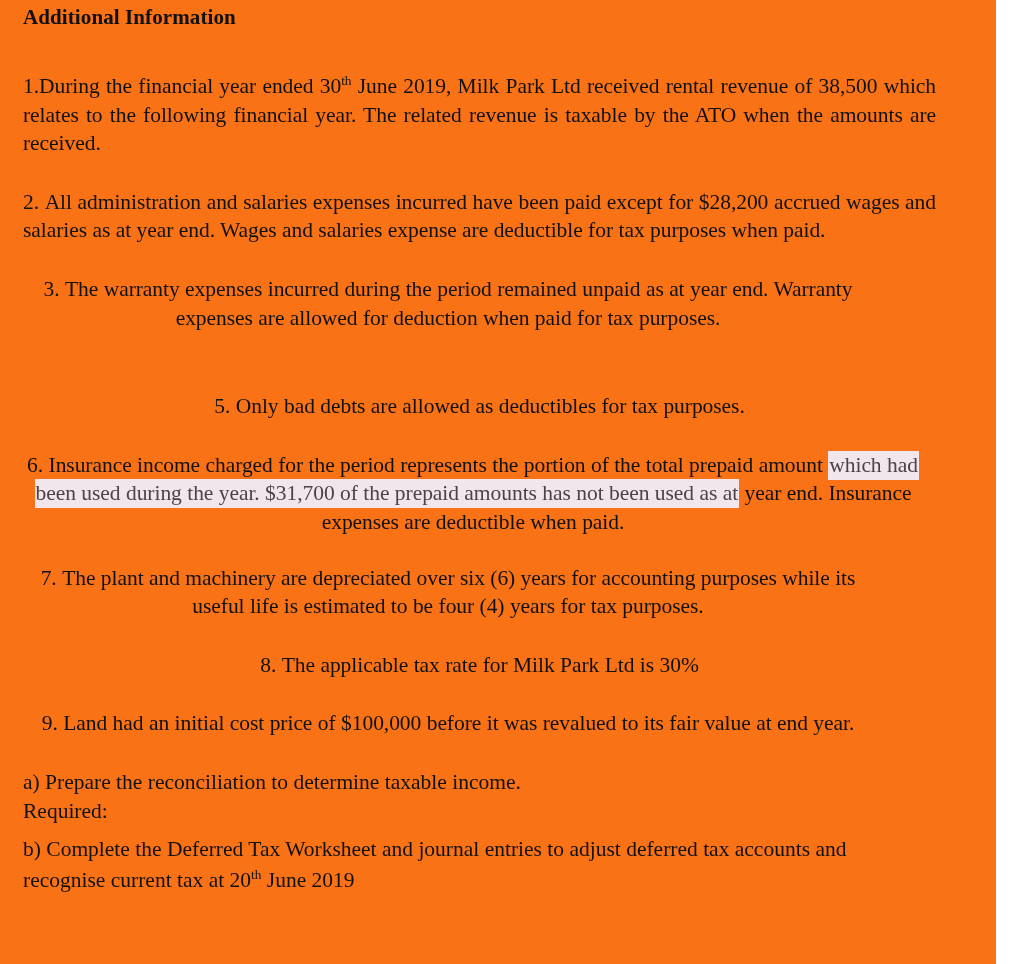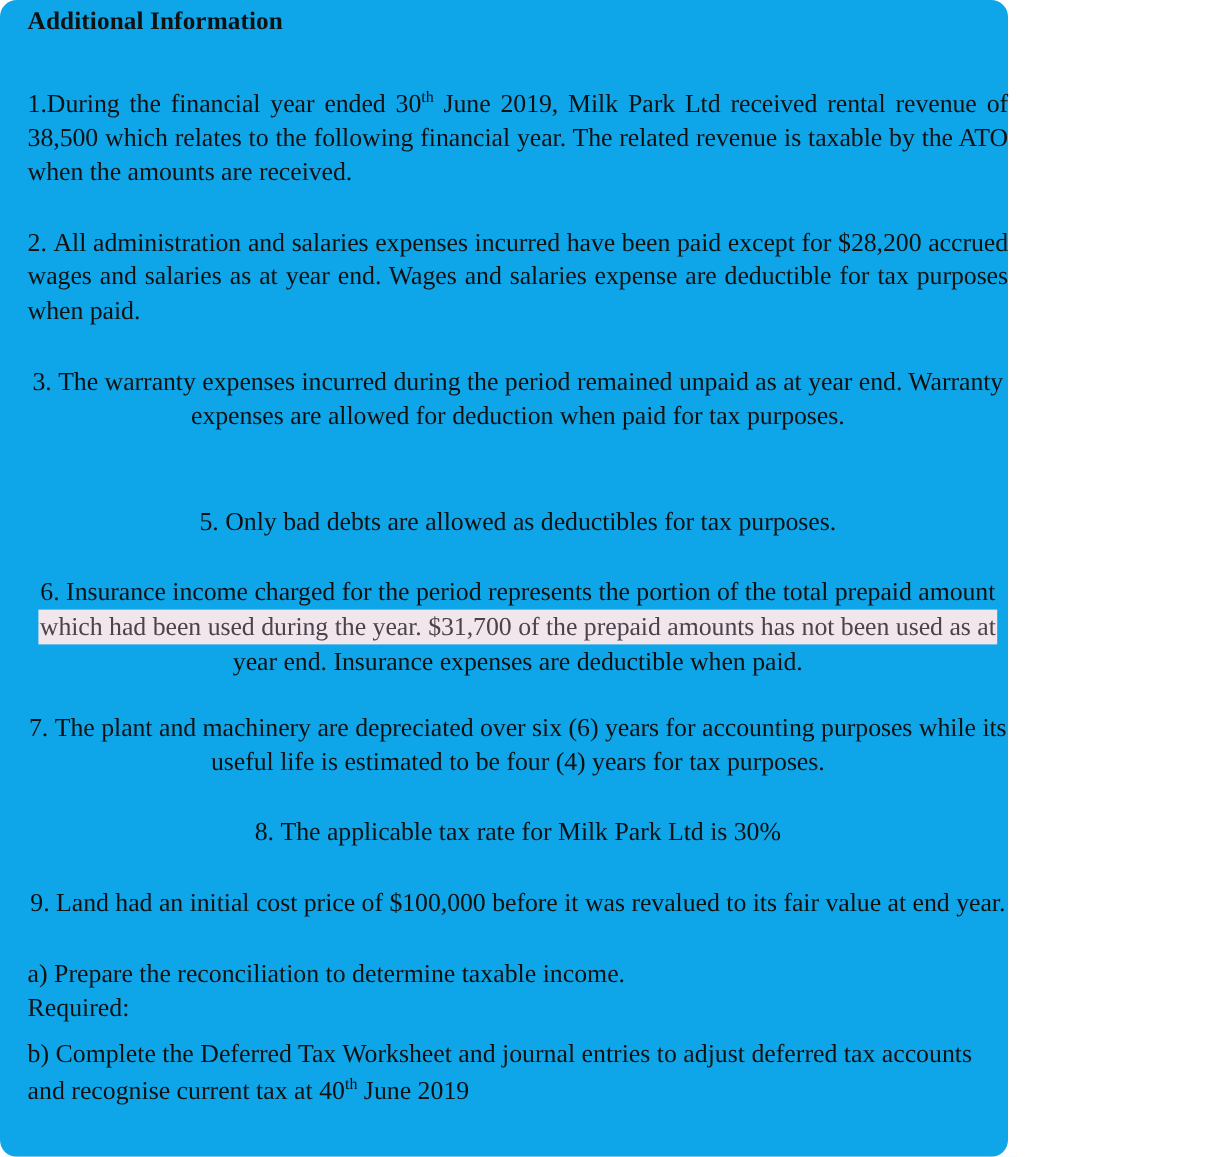--- a/index.html
+++ b/index.html
@@ -9,26 +9,25 @@
   }
   body {
     width: 1024px;
     height: 964px;
     font-family: "Liberation Serif", "DejaVu Serif", serif;
     color: #111111;
     overflow: hidden;
   }
   #page {
     position: relative;
-    width: 840px;
+    width: 996px;
     height: 964px;
-    background: #0ea5e9;
+    background: #f97316;
     padding: 0;
     box-sizing: border-box;
-    border-radius: 14px;
   }
   .doc-body {
     padding: 4px 0 0 0;
   }
   .heading {
     font-size: 21px;
     line-height: 27px;
     margin: 0 0 0 23px;
     color: #111111;
     letter-spacing: 0.1px;
@@ -123,16 +122,16 @@
     <p class="para narrow"><span>9.</span>&nbsp;<span>Land had an initial cost price of $100,000 before it was revalued to its fair value at end year.</span></p>
 
     <div class="gap-lg"></div>
 
     <p class="req-line tight">a) Prepare the reconciliation to determine taxable income.</p>
 
     <p class="req-line tight">Required:</p>
 
     <div class="gap-xs"></div>
 
-    <p class="req-line"><span>b) Complete the Deferred Tax Worksheet and journal entries to adjust deferred tax accounts and recognise current tax at 40</span><sup>th</sup><span> June 2019</span></p>
+    <p class="req-line"><span>b) Complete the Deferred Tax Worksheet and journal entries to adjust deferred tax accounts and recognise current tax at 20</span><sup>th</sup><span> June 2019</span></p>
 
   </div>
 </div>
 
 </body></html>

